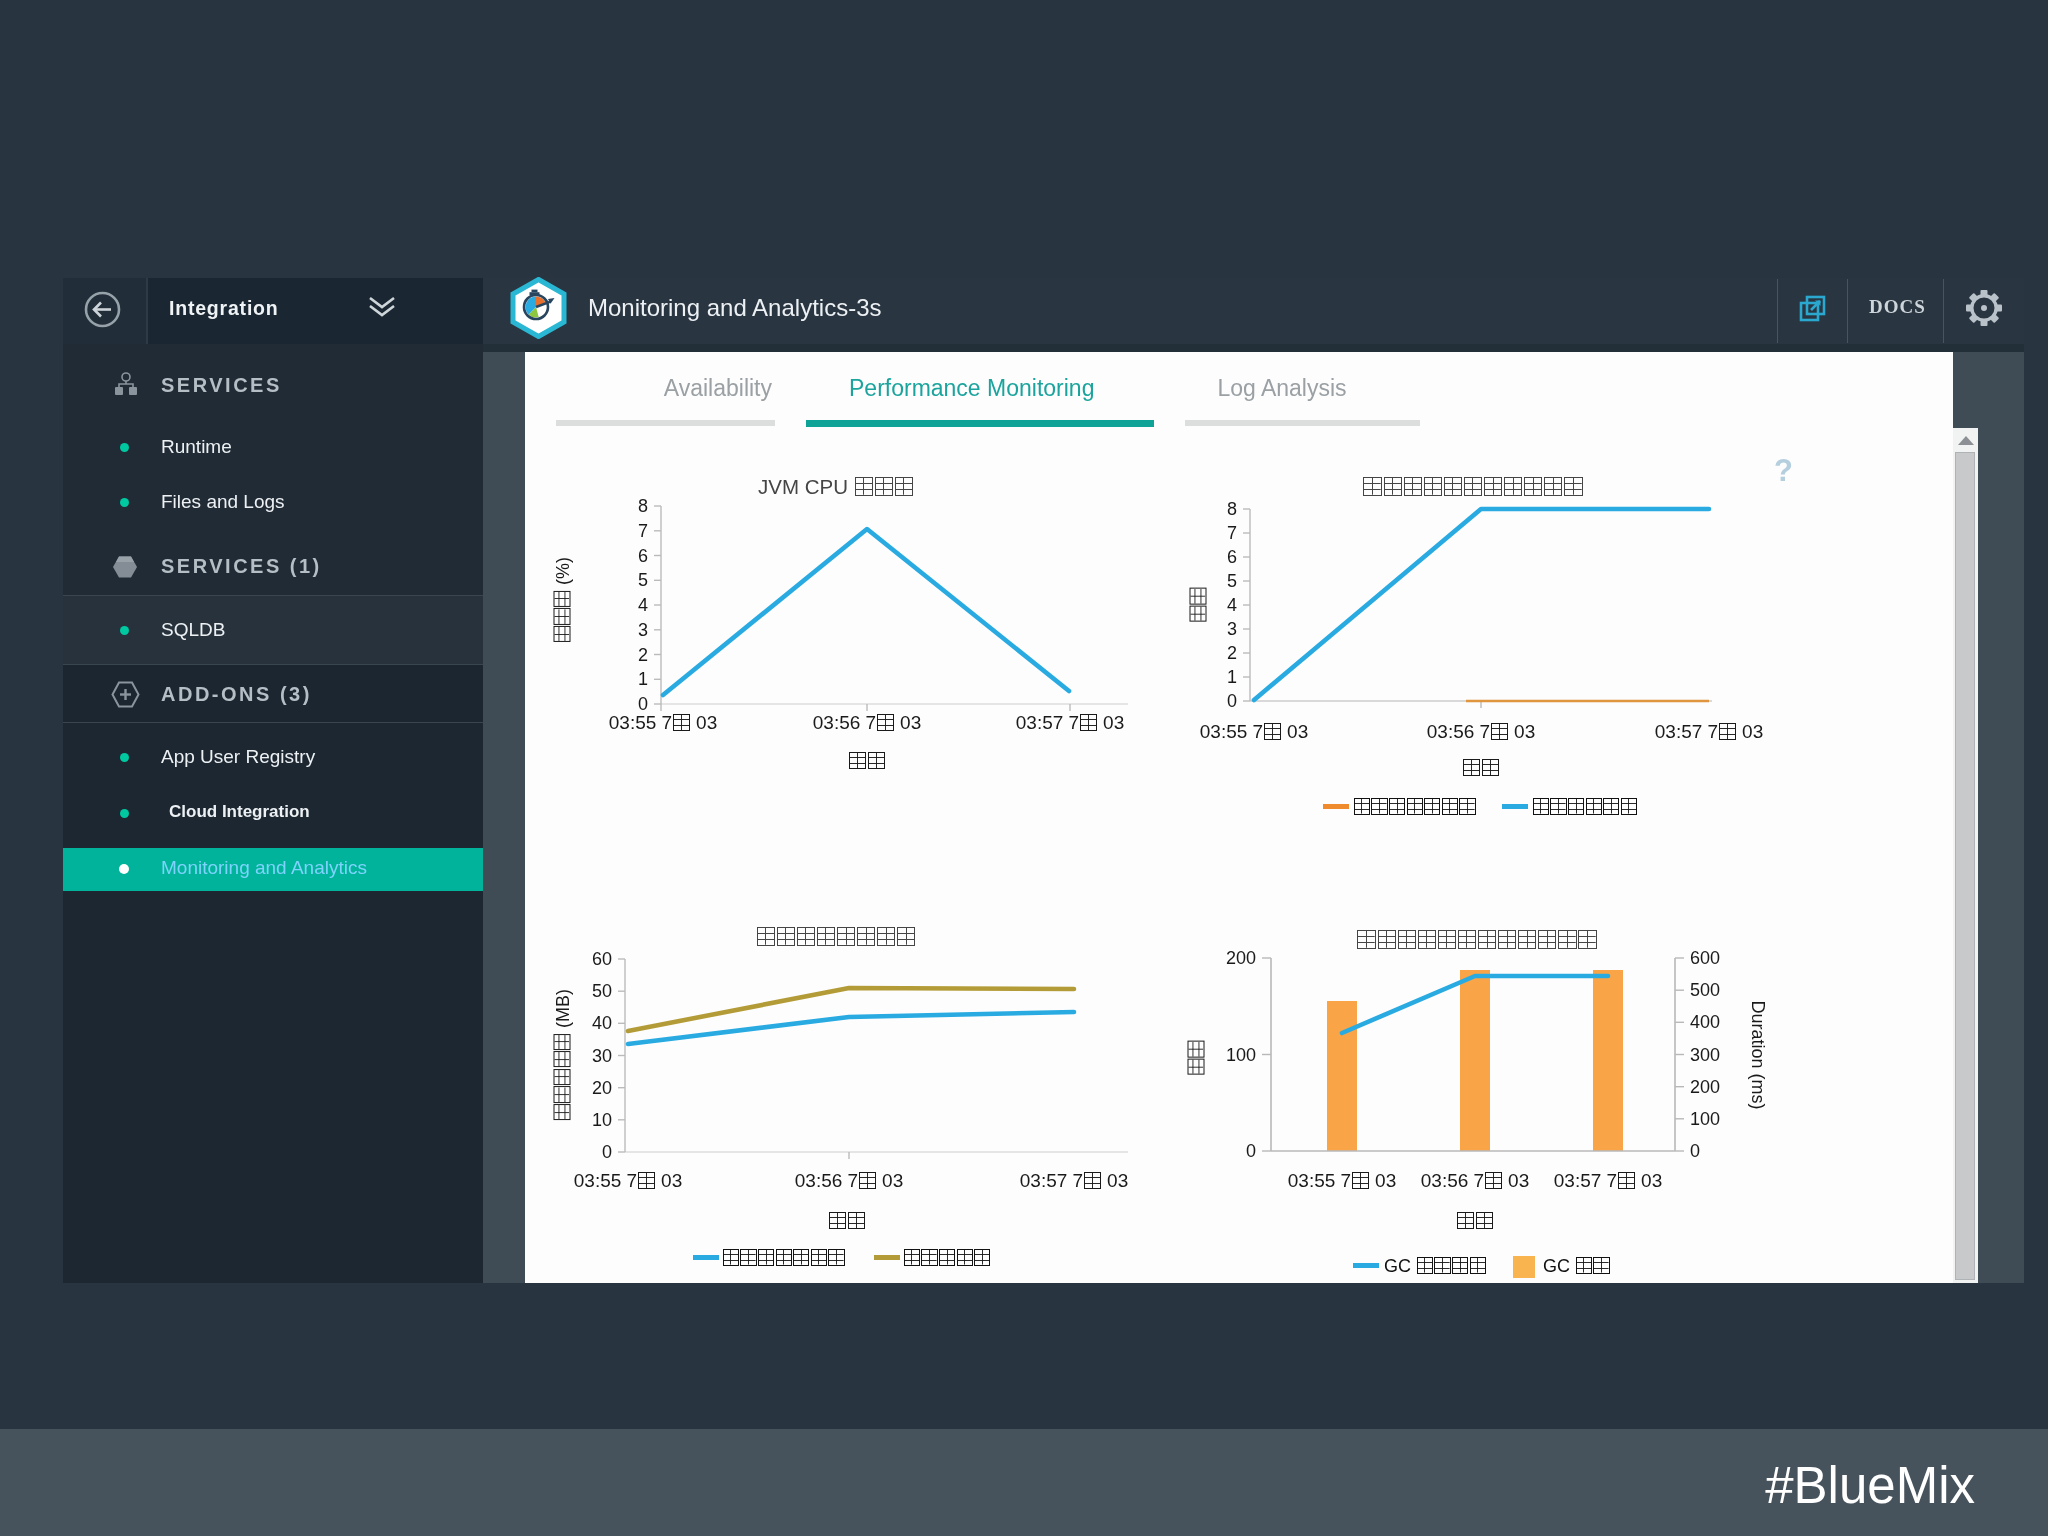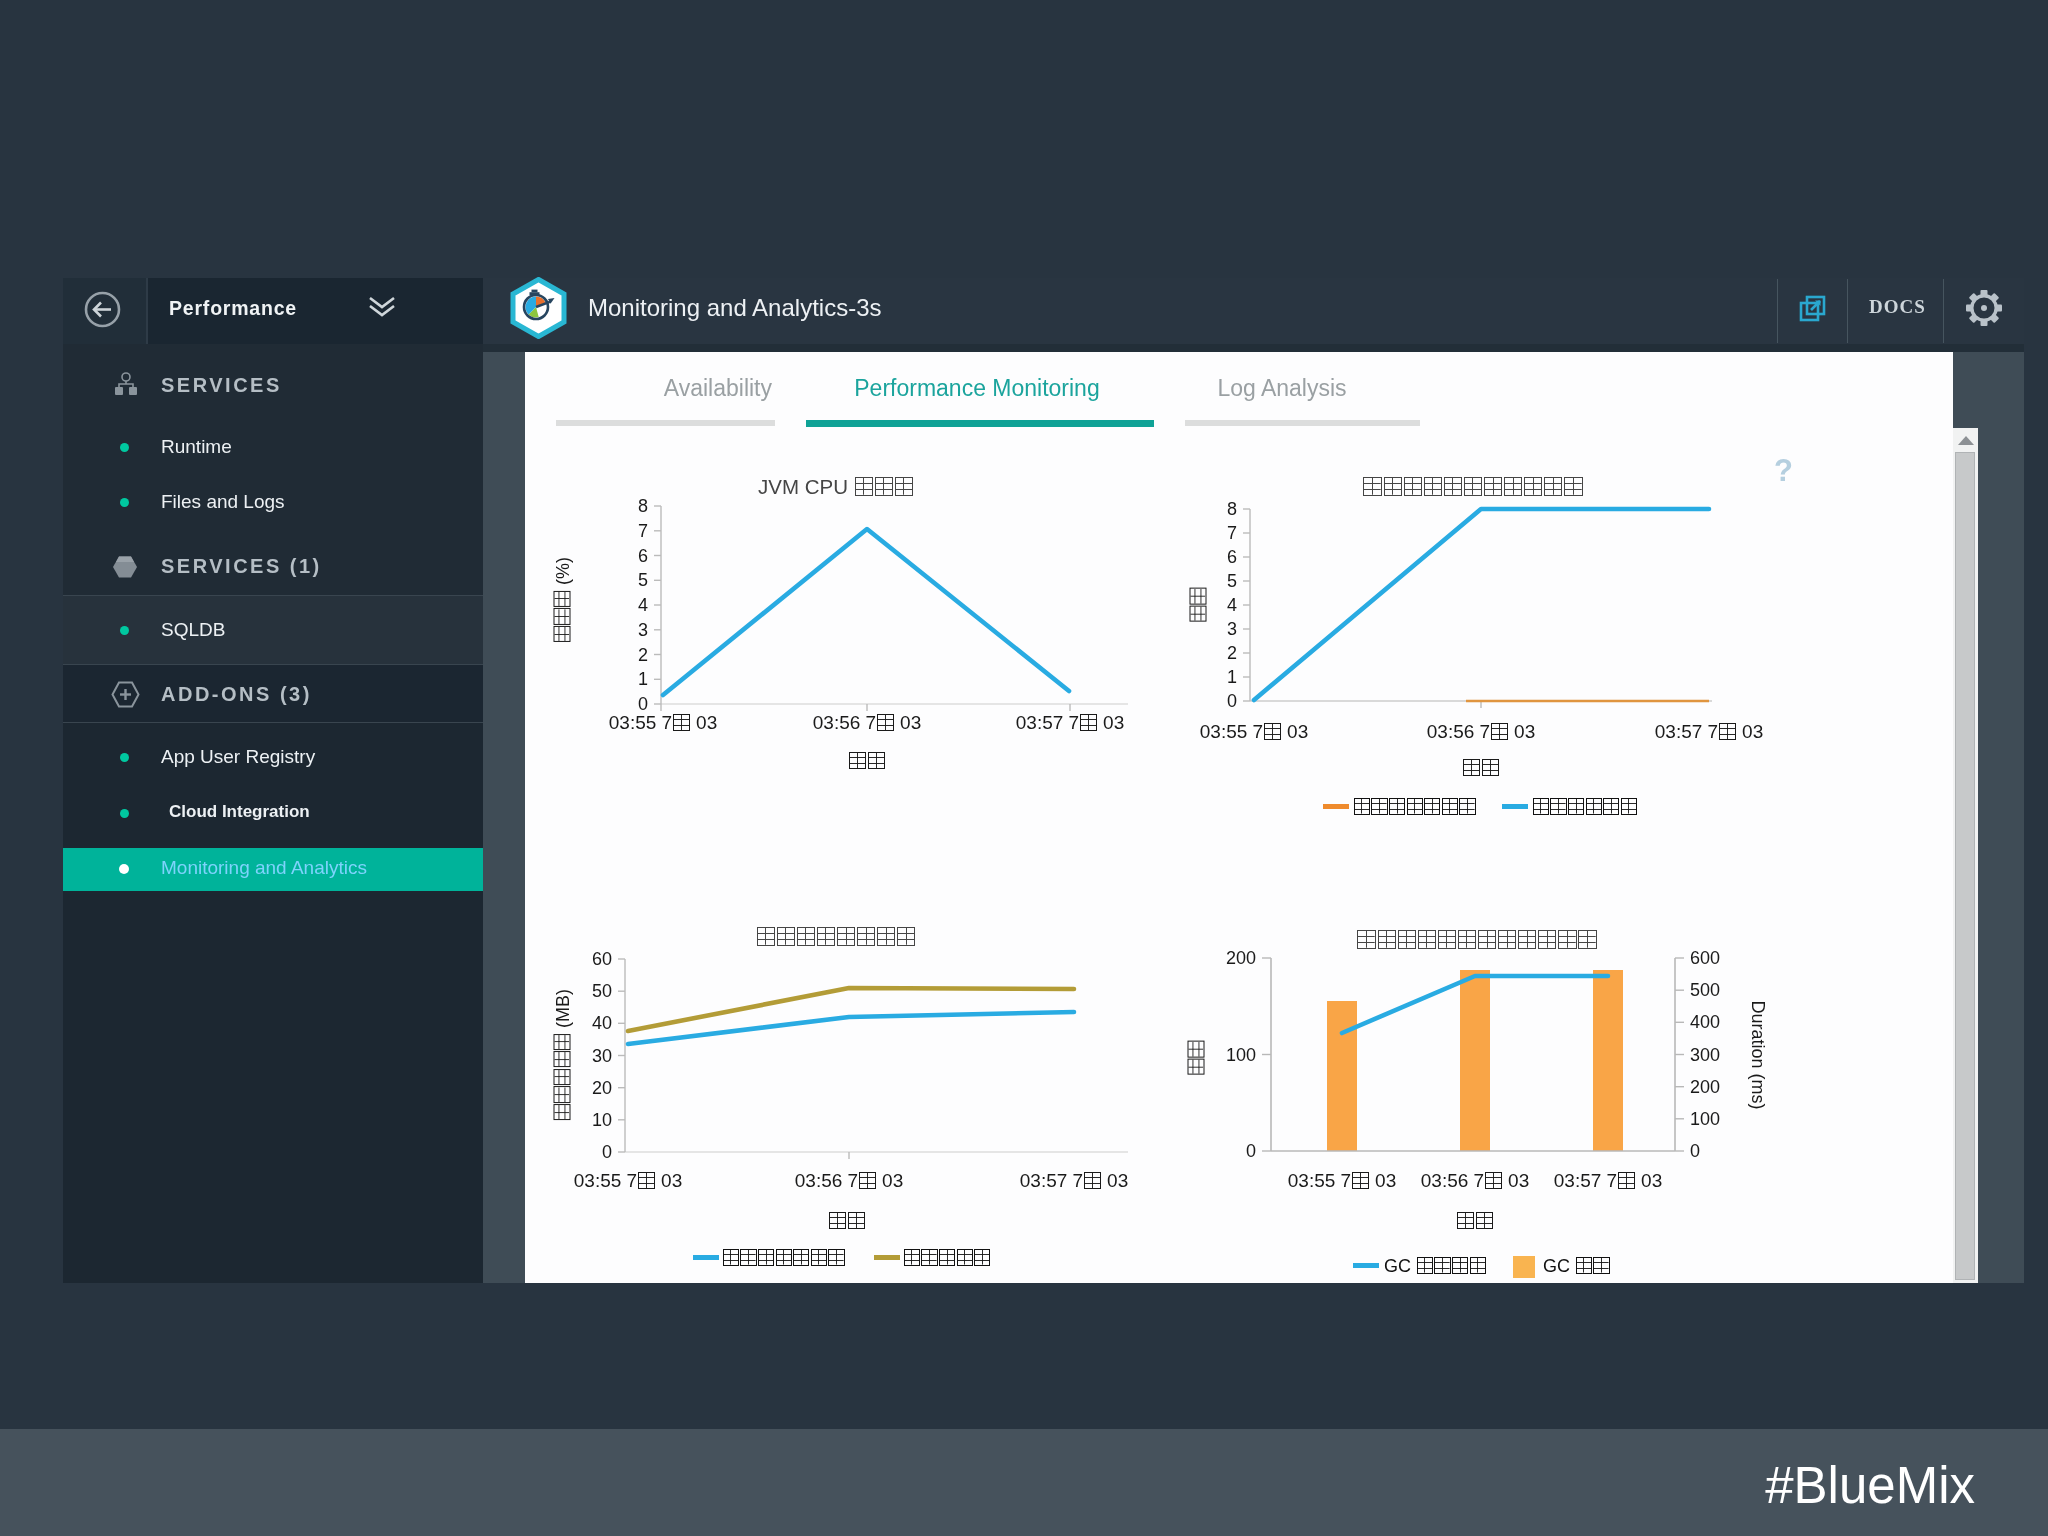--- a/index.html
+++ b/index.html
@@ -27,21 +27,21 @@
 
   <div class="abs" style="left:63px;top:278px;width:420px;height:66px;background:#212e39;"></div>
   <div class="abs" style="left:148px;top:278px;width:335px;height:66px;background:#1a2631;"></div>
   <div class="abs" style="left:146px;top:278px;width:2px;height:66px;background:#2e3b47;"></div>
 
   <svg class="abs" style="left:84px;top:291px;" width="37" height="37" viewBox="0 0 37 37">
     <circle cx="18.5" cy="18.5" r="16.5" fill="none" stroke="#97a1a9" stroke-width="2.6"></circle>
     <line x1="10" y1="18.5" x2="27" y2="18.5" stroke="#cdd4d9" stroke-width="2.6"></line>
     <polyline points="17,11.5 10,18.5 17,25.5" fill="none" stroke="#cdd4d9" stroke-width="2.6"></polyline>
   </svg>
-  <div class="abs" style="left:169px;top:297px;width:220px;height:28px;color:#f0f3f5;font-size:19.5px;font-weight:bold;letter-spacing:.8px;">Performance</div>
+  <div class="abs" style="left:169px;top:297px;width:220px;height:28px;color:#f0f3f5;font-size:19.5px;font-weight:bold;letter-spacing:.8px;">Integration</div>
   <svg class="abs" style="left:368px;top:296px;" width="28" height="24" viewBox="0 0 28 24">
     <polyline points="2,2 14,11 26,2" fill="none" stroke="#cfd6da" stroke-width="2.6"></polyline>
     <polyline points="2,10 14,19 26,10" fill="none" stroke="#cfd6da" stroke-width="2.6"></polyline>
   </svg>
 
   <div class="abs" style="left:63px;top:344px;width:420px;height:939px;background:#202b35;"></div>
   <div class="abs" style="left:63px;top:596px;width:420px;height:69px;background:#27323c;"></div>
   <div class="abs" style="left:63px;top:665px;width:420px;height:58px;background:#1b2631;"></div>
   <div class="abs" style="left:63px;top:723px;width:420px;height:560px;background:#1c2731;"></div>
   <div class="abs" style="left:63px;top:595px;width:420px;height:1px;background:#39454f;"></div>
@@ -120,21 +120,21 @@
     <circle cx="21" cy="21" r="3" fill="#b9c2c9"></circle>
   </svg>
 
   <div class="abs" style="left:525px;top:352px;width:1428px;height:931px;background:#fdfdfe;"></div>
 
   <div class="abs" style="left:1953px;top:428px;width:25px;height:855px;background:#f1f2f2;"></div>
   <div class="abs" style="left:1958px;top:436px;width:0;height:0;border-left:8px solid transparent;border-right:8px solid transparent;border-bottom:9px solid #8c9094;"></div>
   <div class="abs" style="left:1955px;top:452px;width:20px;height:828px;background:#c7c9ca;border:1px solid #b0b3b5;box-sizing:border-box;"></div>
 
   <div class="abs" style="left:572px;top:375px;width:200px;text-align:right;color:#9aa0a3;font-size:23px;">Availability</div>
-  <div class="abs" style="left:827px;top:375px;width:300px;text-align:center;color:#1ba49d;font-size:23px;">Performance Monitoring</div>
+  <div class="abs" style="left:849px;top:375px;width:300px;text-align:left;color:#1ba49d;font-size:23px;">Performance Monitoring</div>
   <div class="abs" style="left:1182px;top:375px;width:200px;text-align:center;color:#9aa0a3;font-size:23px;">Log Analysis</div>
   <div class="abs" style="left:556px;top:420px;width:219px;height:6px;background:#dcdddd;"></div>
   <div class="abs" style="left:806px;top:420px;width:348px;height:7px;background:#0fa296;"></div>
   <div class="abs" style="left:1185px;top:420px;width:235px;height:6px;background:#dcdddd;"></div>
 
   <div class="abs" style="left:1774px;top:453px;color:#b5cfdf;font-size:31px;font-weight:bold;">?</div>
 
   <svg class="abs" style="left:525px;top:440px;" width="700" height="290" viewBox="525 440 700 290">
     <line x1="661" y1="704" x2="1128" y2="704" stroke="#ddd" stroke-width="1.5"></line>
     <line x1="661" y1="506" x2="661" y2="704" stroke="#bbbbbb" stroke-width="1.4"></line>

